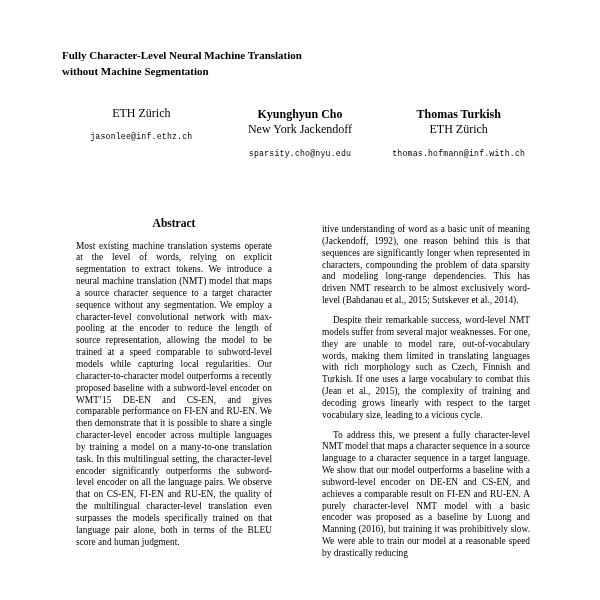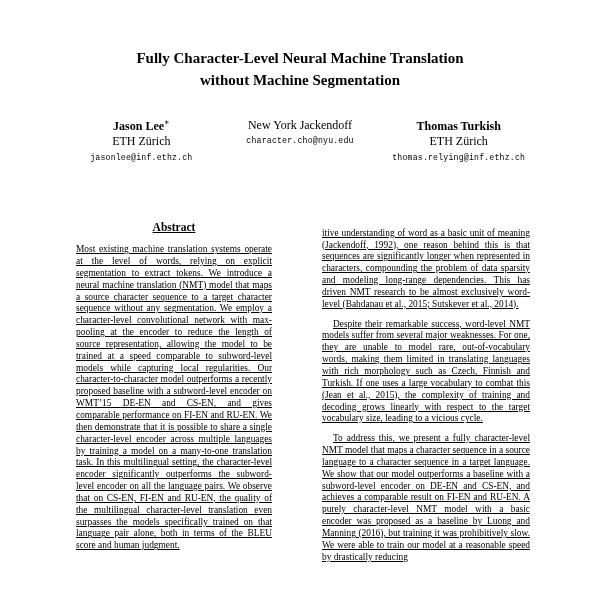--- a/index.html
+++ b/index.html
@@ -15,23 +15,22 @@
     font-family: "Liberation Serif", "DejaVu Serif", serif;
   }
   .page {
     box-sizing: border-box;
     width: 600px;
     height: 600px;
     padding: 48px 62px 0 62px;
     background: #ffffff;
   }
   .title {
-    text-align: center;
     font-weight: bold;
-    font-size: 15px;
+    font-size: 11px;
     line-height: 1.45;
     margin: 0 0 26px 0;
   }
   .authors {
     display: flex;
     justify-content: space-between;
     align-items: flex-start;
     margin: 0 0 58px 0;
   }
   .author {
@@ -46,28 +45,27 @@
   .author .name sup {
     font-size: 8px;
   }
   .author .affiliation {
     font-size: 12px;
     line-height: 1.3;
   }
   .author .email {
     font-family: "Liberation Mono", "DejaVu Sans Mono", monospace;
     font-size: 8.2px;
-    margin-top: 3px;
+    margin-top: 11px;
     letter-spacing: 0.2px;
     white-space: nowrap;
   }
   .columns {
     display: flex;
     gap: 28px;
-    text-decoration: underline;
   }
   .col {
     flex: 1;
     font-size: 9.4px;
     line-height: 1.26;
     text-align: justify;
   }
   .col-left .abstract-inner {
     padding: 0 6px;
   }
@@ -90,32 +88,32 @@
 
 <div class="page">
 
   <h1 class="title">
     <span class="title-line">Fully Character-Level Neural Machine Translation</span><br>
     <span class="title-line">without Machine Segmentation</span>
   </h1>
 
   <div class="authors">
     <div class="author">
-      <div class="name"><span>Jason Lee</span><sup>∗</sup></div>
       <div class="affiliation">ETH Zürich</div>
       <div class="email">jasonlee@inf.ethz.ch</div>
     </div>
     <div class="author">
+      <div class="name"><span>Kyunghyun Cho</span><sup></sup></div>
       <div class="affiliation">New York Jackendoff</div>
-      <div class="email">character.cho@nyu.edu</div>
+      <div class="email">sparsity.cho@nyu.edu</div>
     </div>
     <div class="author">
       <div class="name"><span>Thomas Turkish</span><sup></sup></div>
       <div class="affiliation">ETH Zürich</div>
-      <div class="email">thomas.relying@inf.ethz.ch</div>
+      <div class="email">thomas.hofmann@inf.with.ch</div>
     </div>
   </div>
 
   <div class="columns">
 
     <div class="col col-left">
       <div class="abstract-inner">
         <div class="abstract-heading">Abstract</div>
         <p class="noindent">Most existing machine translation systems operate at the level of words, relying on explicit segmentation to extract tokens. We introduce a neural machine translation (NMT) model that maps a source character sequence to a target character sequence without any segmentation. We employ a character-level convolutional network with max-pooling at the encoder to reduce the length of source representation, allowing the model to be trained at a speed comparable to subword-level models while capturing local regularities. Our character-to-character model outperforms a recently proposed baseline with a subword-level encoder on WMT’15 DE-EN and CS-EN, and gives comparable performance on FI-EN and RU-EN. We then demonstrate that it is possible to share a single character-level encoder across multiple languages by training a model on a many-to-one translation task. In this multilingual setting, the character-level encoder significantly outperforms the subword-level encoder on all the language pairs. We observe that on CS-EN, FI-EN and RU-EN, the quality of the multilingual character-level translation even surpasses the models specifically trained on that language pair alone, both in terms of the BLEU score and human judgment.</p>
       </div>

